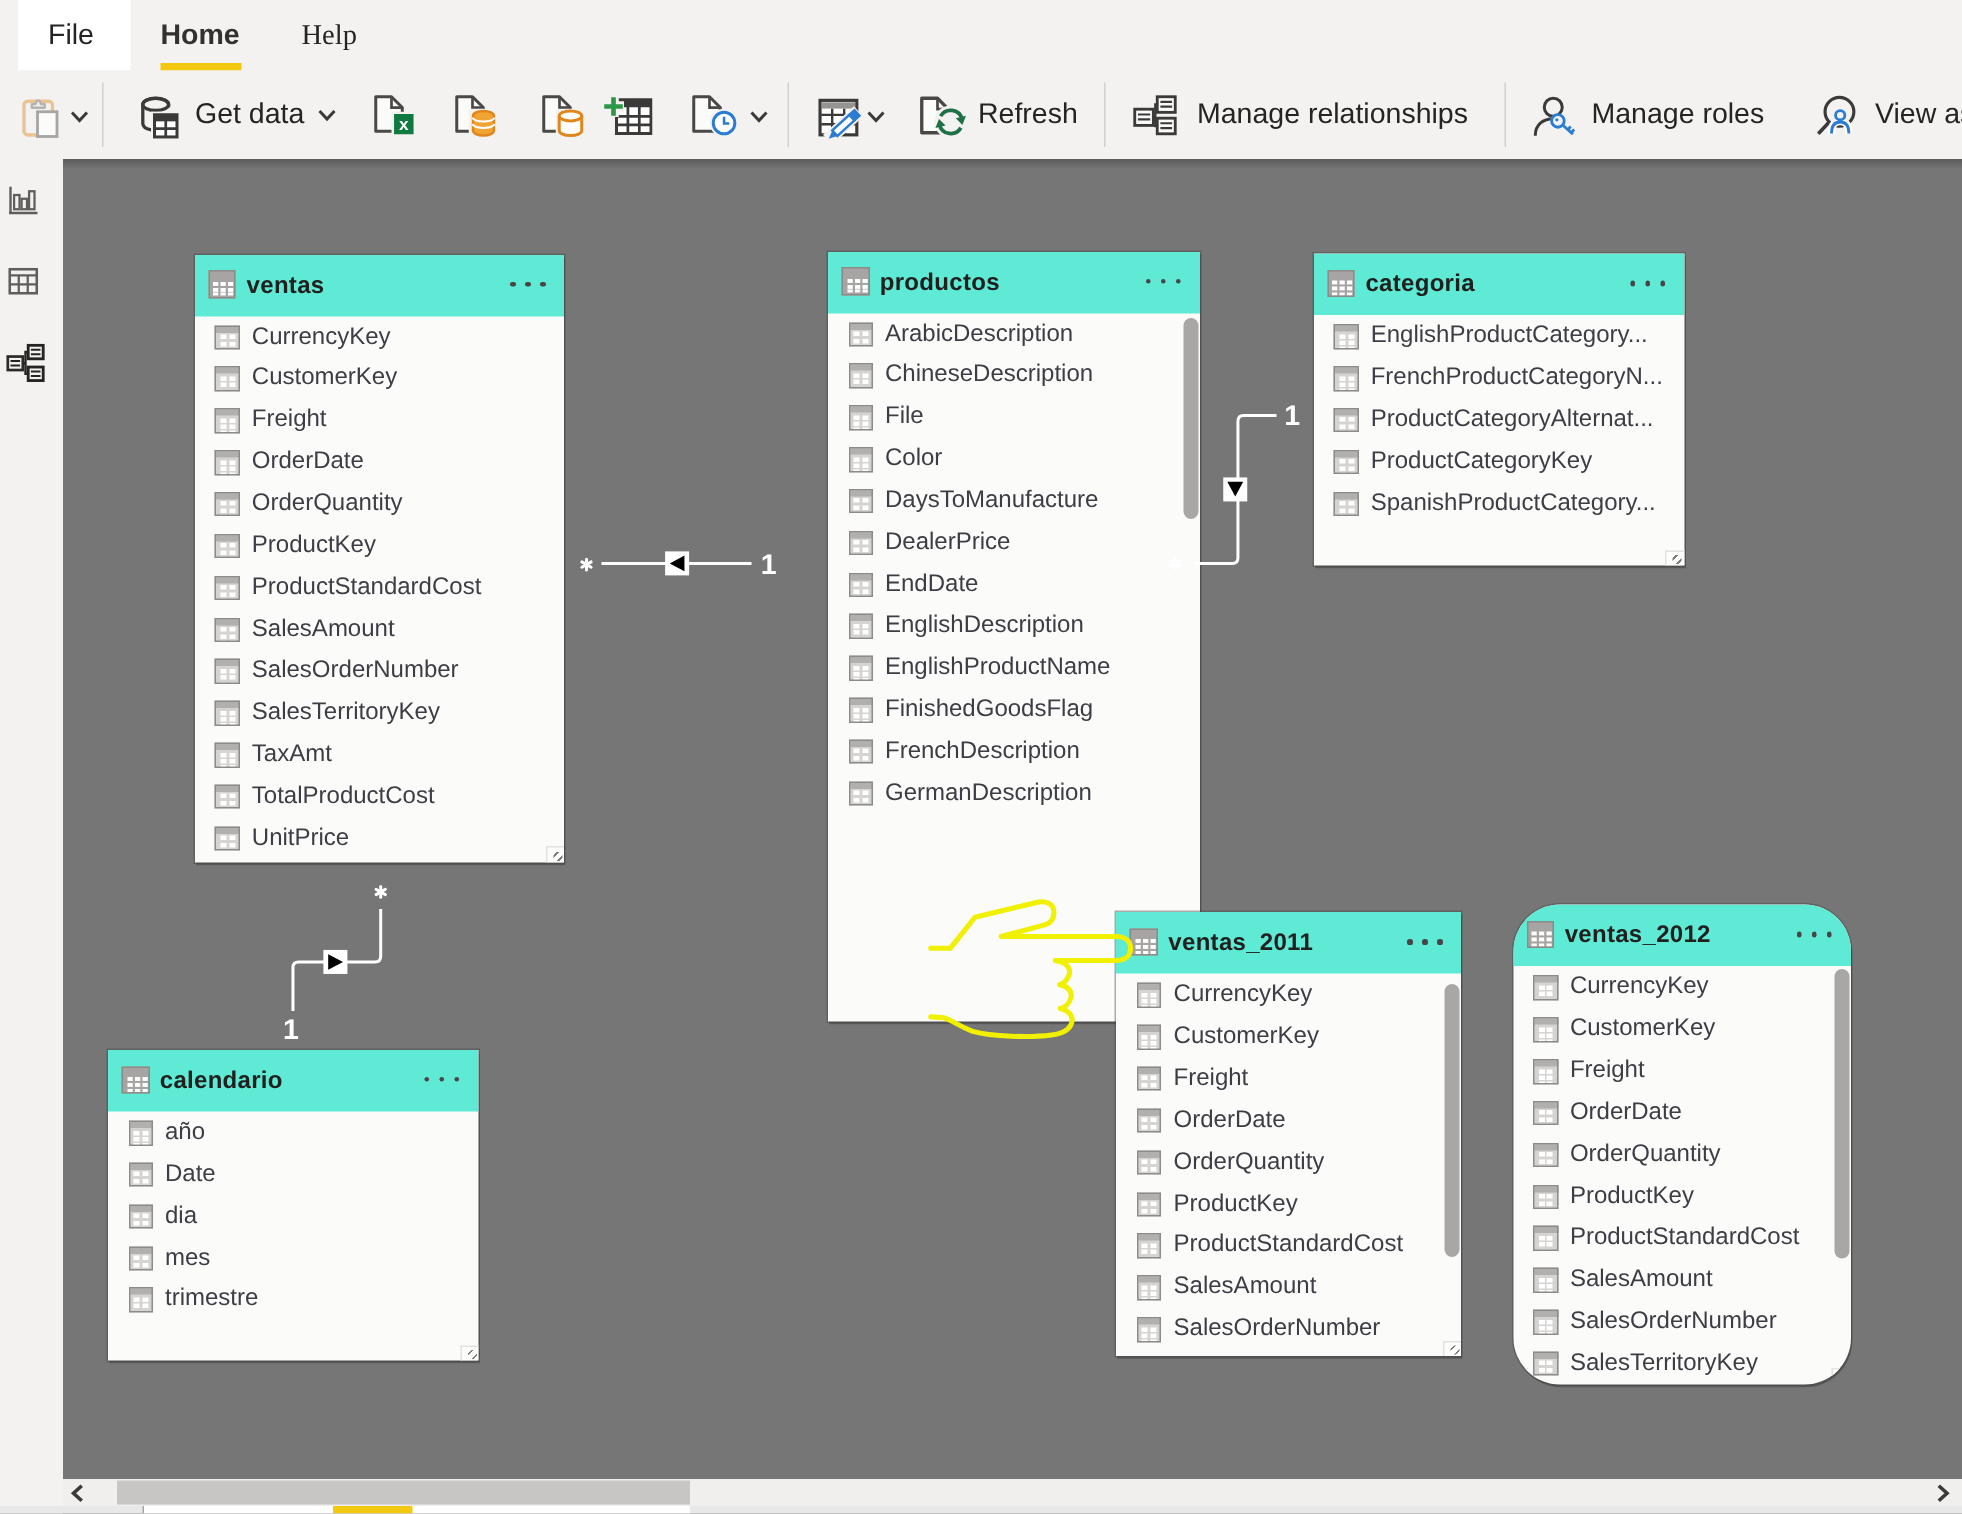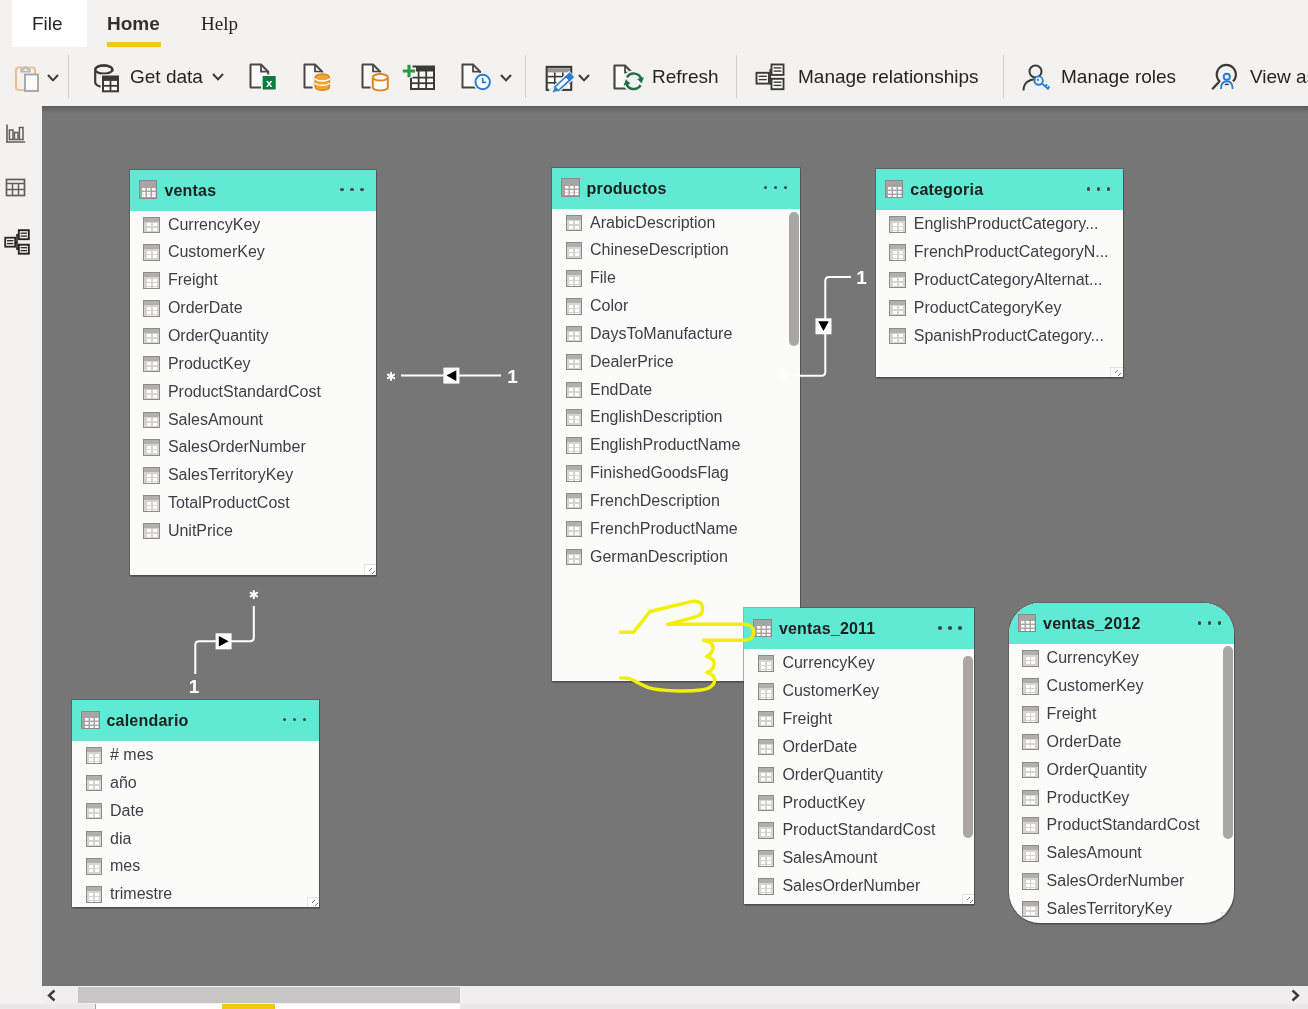--- a/index.html
+++ b/index.html
@@ -295,20 +295,24 @@
       <div class="row">
             <span class="ficon"></span>
             <span class="fname">SalesOrderNumber</span>
           </div>
       <div class="row">
             <span class="ficon"></span>
             <span class="fname">SalesTerritoryKey</span>
           </div>
       <div class="row">
             <span class="ficon"></span>
+            <span class="fname">TaxAmt</span>
+          </div>
+      <div class="row">
+            <span class="ficon"></span>
             <span class="fname">TotalProductCost</span>
           </div>
       <div class="row">
             <span class="ficon"></span>
             <span class="fname">UnitPrice</span>
           </div>
     </div>
     <div class="grip"></div>
   </div>
   <div class="card" style="left:552px;top:167.5px;width:247.7px;height:513px;">
@@ -361,24 +365,20 @@
       <div class="row">
             <span class="ficon"></span>
             <span class="fname">FinishedGoodsFlag</span>
           </div>
       <div class="row">
             <span class="ficon"></span>
             <span class="fname">FrenchDescription</span>
           </div>
       <div class="row">
             <span class="ficon"></span>
-            <span class="fname">FrenchProductName</span>
-          </div>
-      <div class="row">
-            <span class="ficon"></span>
             <span class="fname">GermanDescription</span>
           </div>
     </div>
     <div class="vscroll" style="top:44.5px;height:134px;"></div>
     <div class="grip"></div>
   </div>
   <div class="card" style="left:875.8px;top:169.2px;width:247.2px;height:208px;">
     <div class="hdr">
           <span class="hicon"></span>
           <span class="ttl">categoria</span>
@@ -526,24 +526,20 @@
     <div class="hdr">
           <span class="hicon"></span>
           <span class="ttl">calendario</span>
           <span class="dots">
             <i></i>
             <i></i>
             <i></i>
           </span>
         </div>
     <div class="rows">
-      <div class="row">
-            <span class="ficon"></span>
-            <span class="fname"># mes</span>
-          </div>
       <div class="row">
             <span class="ficon"></span>
             <span class="fname">año</span>
           </div>
       <div class="row">
             <span class="ficon"></span>
             <span class="fname">Date</span>
           </div>
       <div class="row">
             <span class="ficon"></span>

